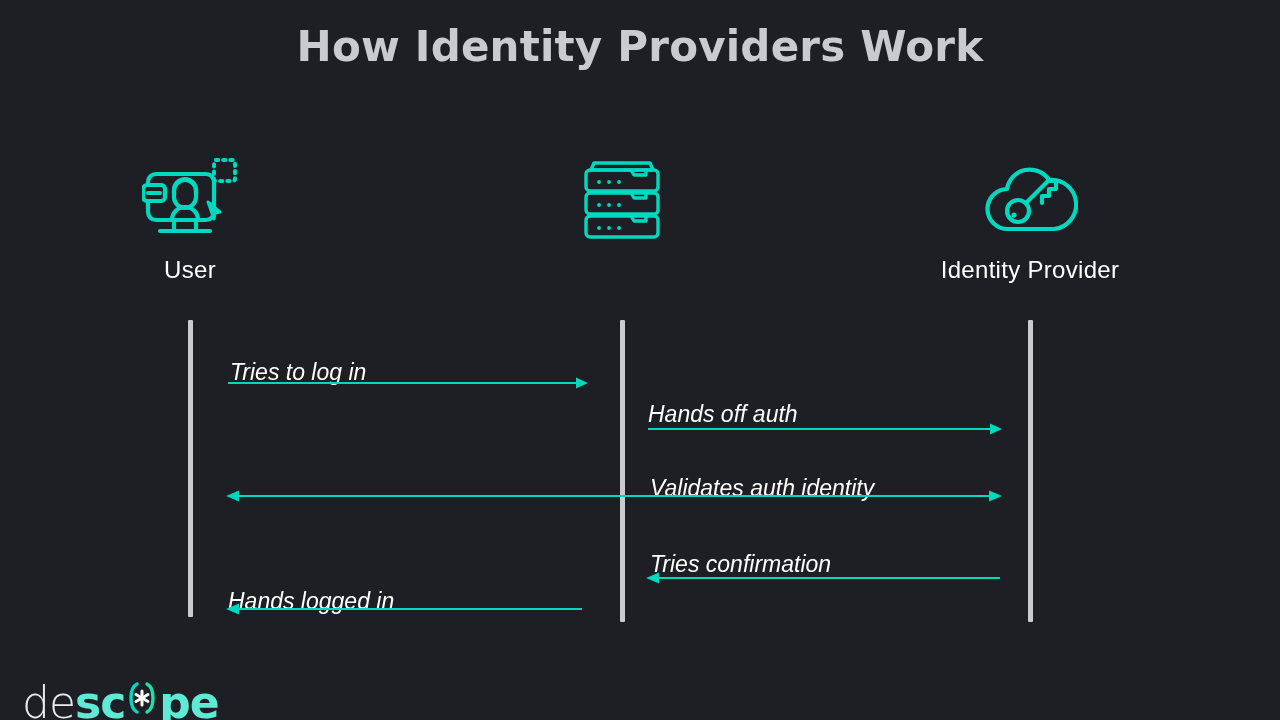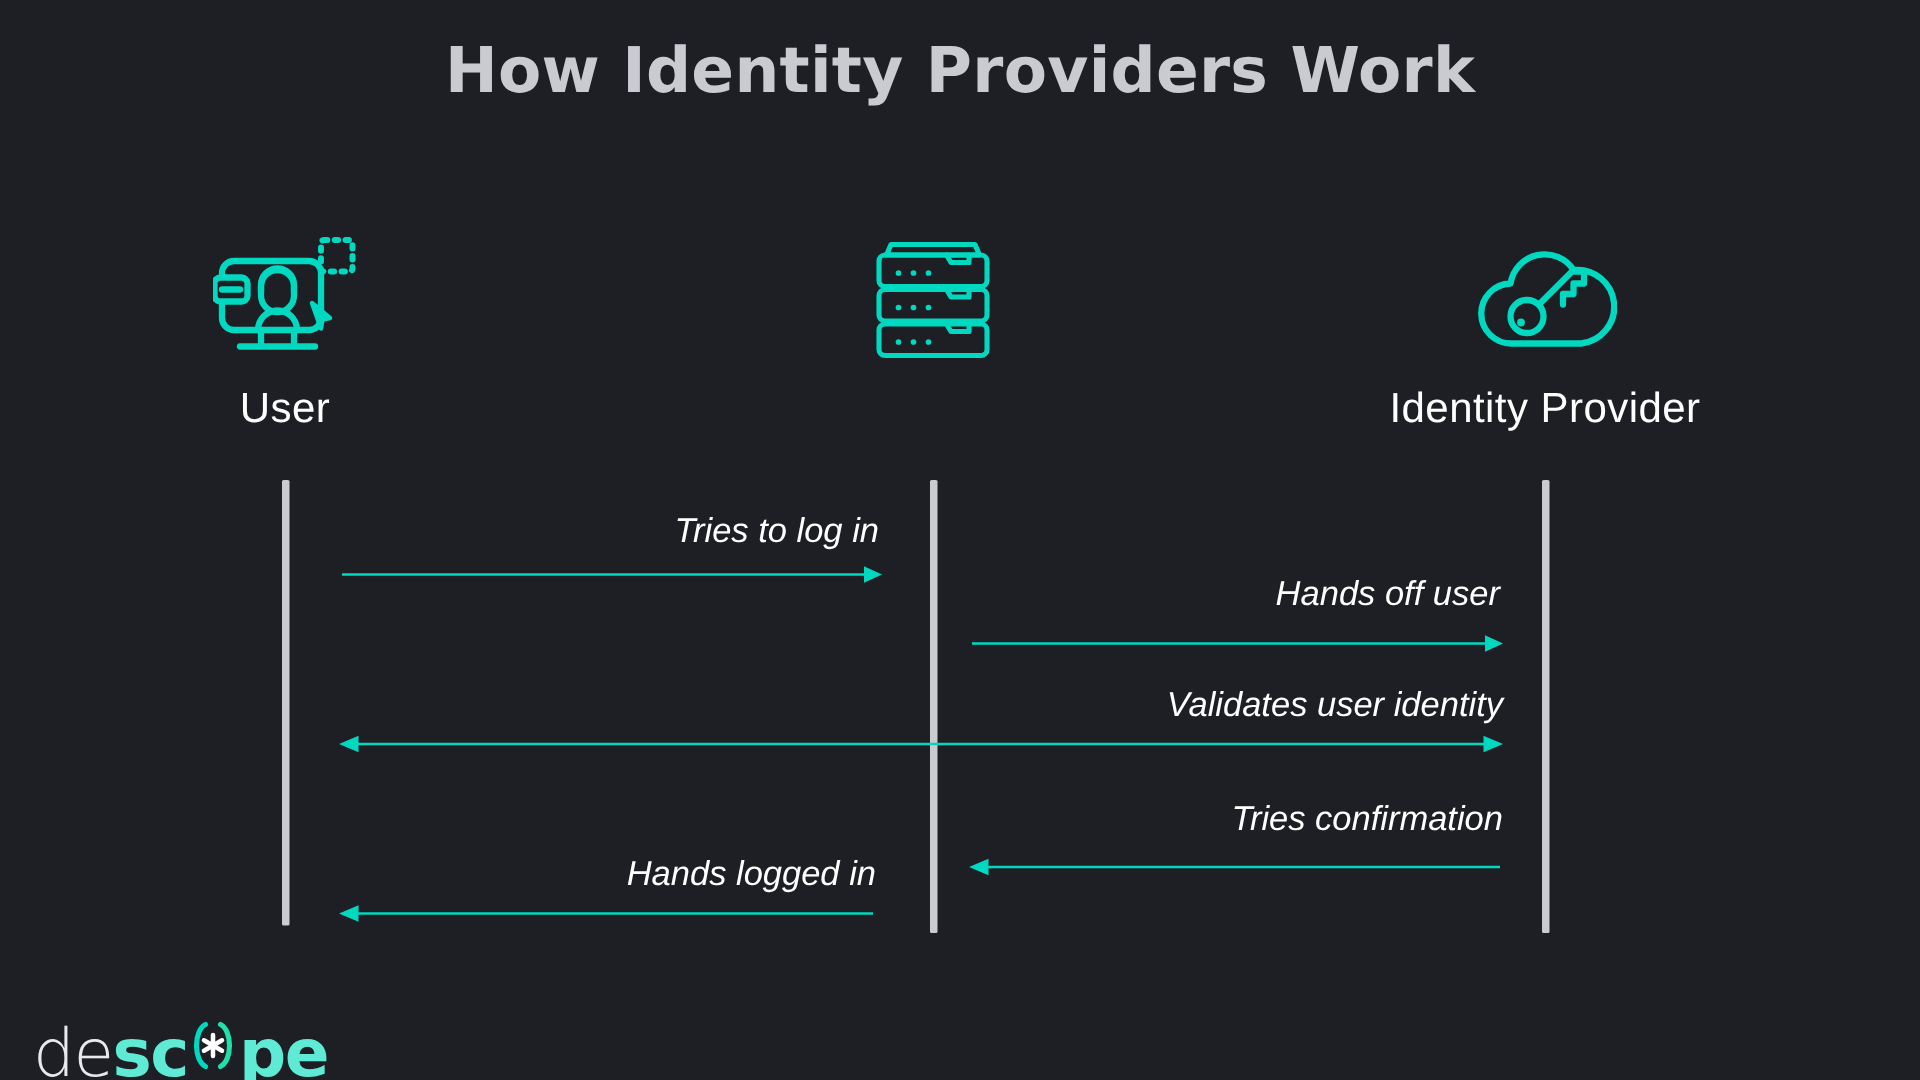--- a/index.html
+++ b/index.html
@@ -44,21 +44,21 @@
     text-align: center;
   }
   .actor-icon {
     height: 96px;
     display: flex;
     align-items: center;
     justify-content: center;
   }
   .actor-label {
     margin-top: 12px;
-    font-size: 28px;
+    font-size: 24px;
     color: #ffffff;
     font-family: "Liberation Sans", sans-serif;
     font-weight: 400;
     letter-spacing: 0.3px;
     white-space: nowrap;
   }
   #actor-user     { left: 30px;  }
   #actor-sp       { left: 462px; }
   #actor-idp      { left: 870px; }
 
@@ -71,21 +71,22 @@
   }
 
   
   .msg-label {
     position: absolute;
     font-style: italic;
     font-size: 23px;
     color: #ffffff;
     font-family: "Liberation Sans", sans-serif;
     white-space: nowrap;
-    text-align: right;
+    text-align: left;
+    margin-top: 19px;
   }
   .msg-arrow {
     position: absolute;
     height: 14px;
   }
   .msg-arrow svg { display: block; overflow: visible; }
 
   
   .logo {
     position: absolute;
@@ -195,29 +196,29 @@
   <div class="lifeline" style="left:1028px; top:320px; height:302px;"></div>
 
   <div class="msg-label" style="left:230px; top:340px; width:356px;">Tries to log in</div>
   <div class="msg-arrow" style="left:228px; top:376px; width:360px;">
     <svg width="360" height="14" viewBox="0 0 360 14">
       <line x1="0" y1="7" x2="352" y2="7" stroke="#00d9c0" stroke-width="1.8"></line>
       <path d="M360 7 L348 1.5 L348 12.5 Z" fill="#00d9c0"></path>
     </svg>
   </div>
 
-  <div class="msg-label" style="left:648px; top:382px; width:352px;">Hands off user</div>
+  <div class="msg-label" style="left:648px; top:382px; width:352px;">Hands off auth</div>
   <div class="msg-arrow" style="left:648px; top:422px; width:354px;">
     <svg width="354" height="14" viewBox="0 0 354 14">
       <line x1="0" y1="7" x2="346" y2="7" stroke="#00d9c0" stroke-width="1.8"></line>
       <path d="M354 7 L342 1.5 L342 12.5 Z" fill="#00d9c0"></path>
     </svg>
   </div>
 
-  <div class="msg-label" style="left:650px; top:456px; width:352px;">Validates user identity</div>
+  <div class="msg-label" style="left:650px; top:456px; width:352px;">Validates auth identity</div>
   <div class="msg-arrow" style="left:226px; top:489px; width:776px;">
     <svg width="776" height="14" viewBox="0 0 776 14">
       <line x1="9" y1="7" x2="767" y2="7" stroke="#00d9c0" stroke-width="1.8"></line>
       <path d="M0 7 L13 1.5 L13 12.5 Z" fill="#00d9c0"></path>
       <path d="M776 7 L763 1.5 L763 12.5 Z" fill="#00d9c0"></path>
     </svg>
   </div>
 
   <div class="msg-label" style="left:650px; top:532px; width:352px;">Tries confirmation</div>
   <div class="msg-arrow" style="left:646px; top:571px; width:354px;">

